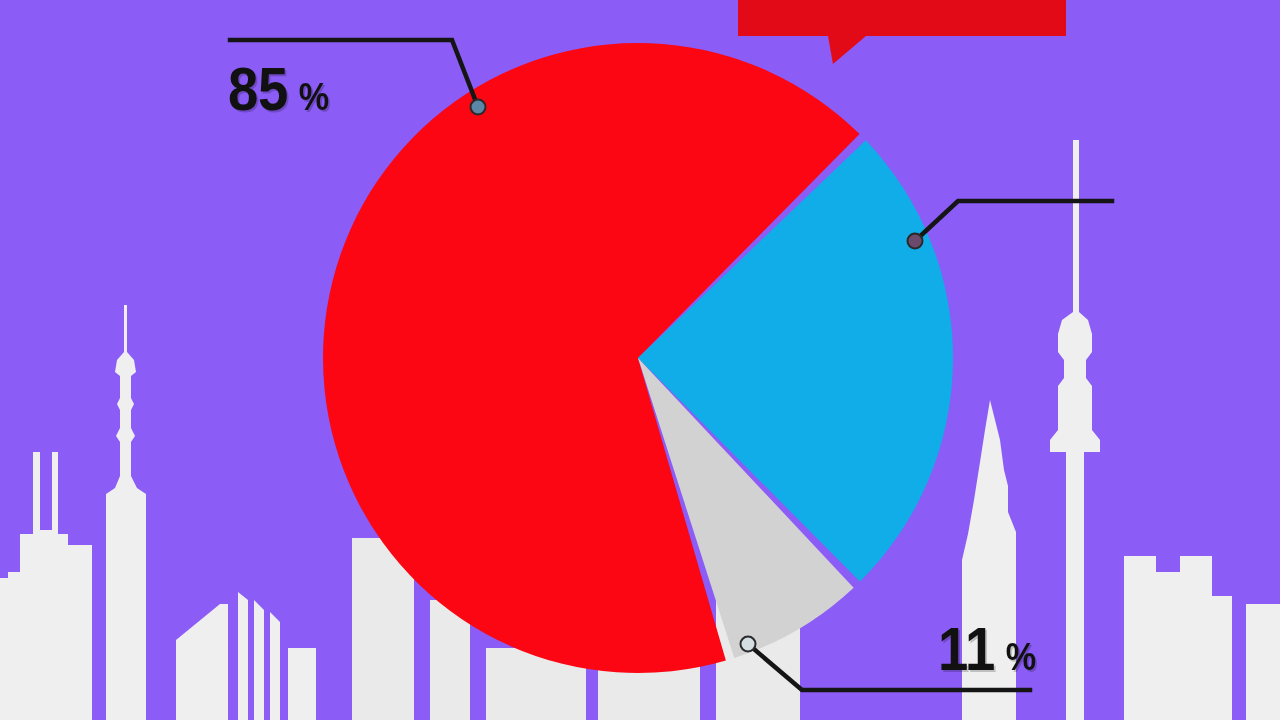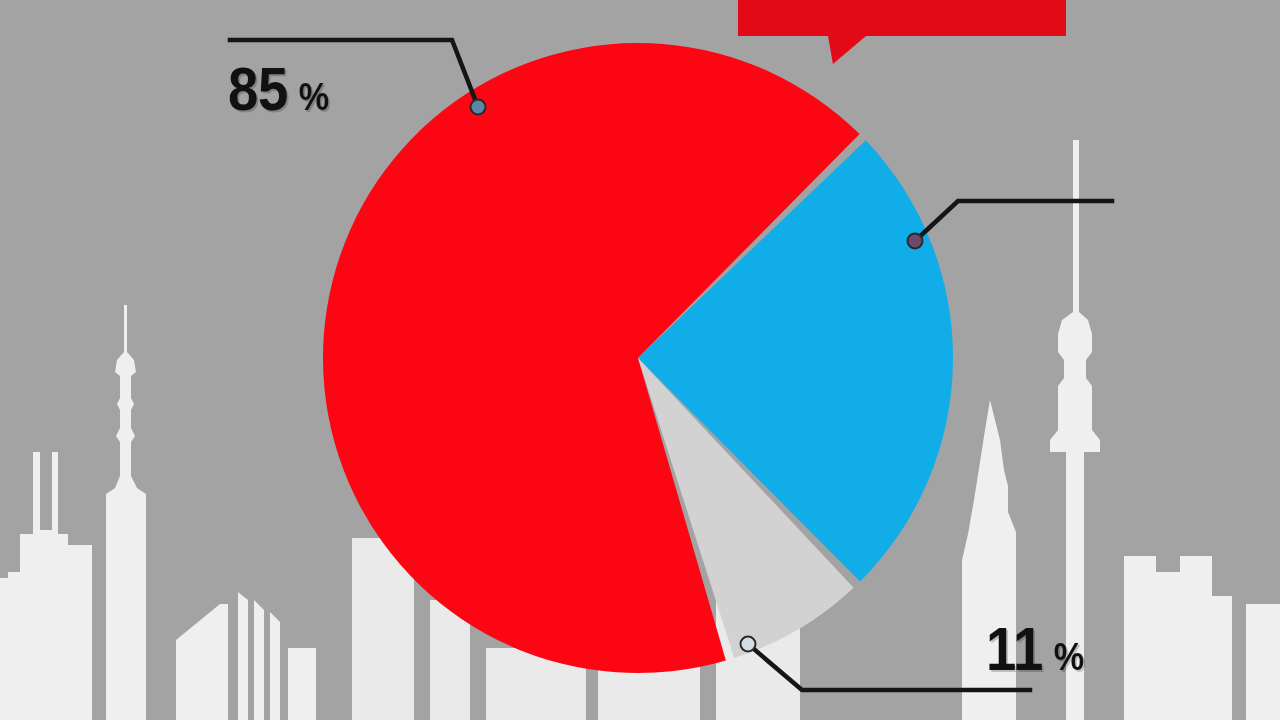--- a/index.html
+++ b/index.html
@@ -5,21 +5,21 @@
   html, body {
     margin: 0;
     padding: 0;
     background: #ffffff;
   }
   #stage {
     position: relative;
     width: 1280px;
     height: 720px;
     overflow: hidden;
-    background: #a3a3a3;
+    background: #8b5cf6;
     font-family: "Liberation Sans", sans-serif;
   }
   #skyline-layer,
   #chart-layer {
     position: absolute;
     inset: 0;
     width: 1280px;
     height: 720px;
   }
   #skyline-layer { z-index: 1; }
@@ -129,17 +129,17 @@
         <path d="M748 644 L802 690 L1030 690" stroke="#151515" stroke-width="4.5" fill="none" stroke-linecap="square" stroke-linejoin="miter"></path>
         <circle cx="748" cy="644" r="7.5" fill="#d4dee2" stroke="#2a2a2a" stroke-width="2"></circle>
       </g>
   </svg>
 
   <div class="pct-label" id="label-85" style="color: rgb(17, 17, 17);">
     <span class="num">85</span><span class="sym">%</span>
   </div>
 
 
-  <div class="pct-label" id="label-11" style="color: rgb(17, 17, 17); margin-left: 48px;">
+  <div class="pct-label" id="label-11" style="color: rgb(17, 17, 17);">
     <span class="num">11</span><span class="sym">%</span>
   </div>
 
 </div>
 
 </body></html>

